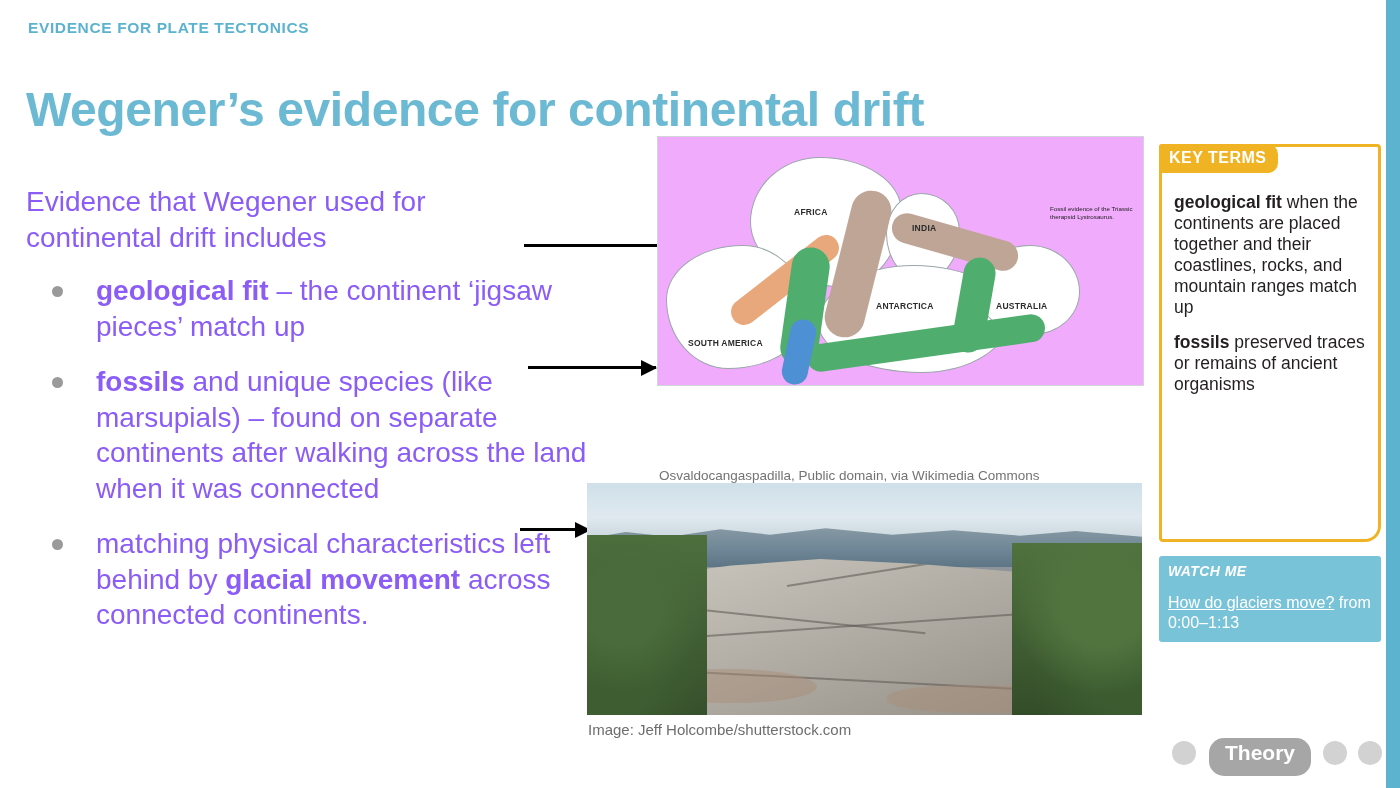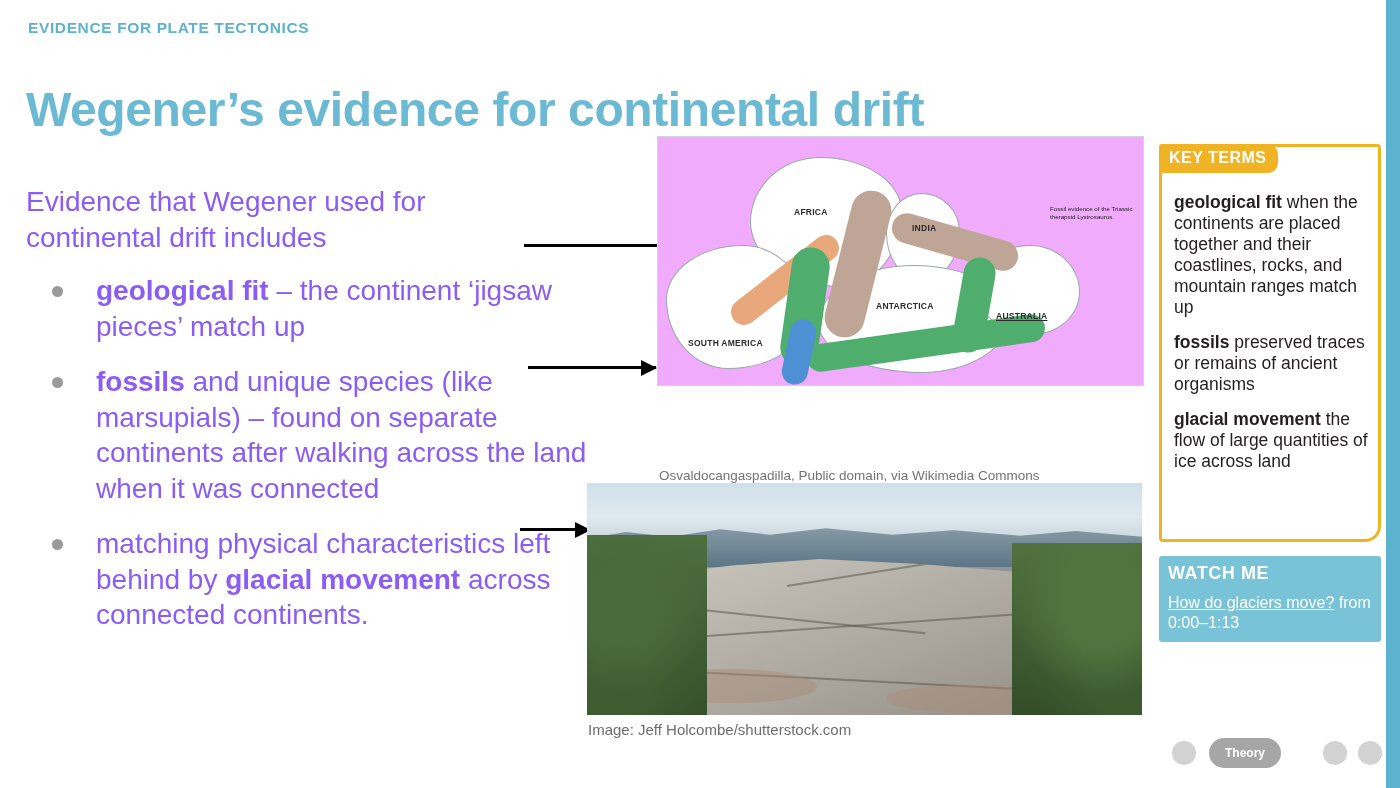--- a/index.html
+++ b/index.html
@@ -245,24 +245,25 @@
     top: 556px;
     width: 222px;
     height: 86px;
     background: #79c3d8;
     border-radius: 3px;
   }
   .watchme-title {
     position: absolute;
     left: 1168px;
     top: 563px;
-    font-size: 18px;
+    font-size: 14px;
     font-weight: 700;
     color: #ffffff;
     letter-spacing: 0.03em;
+    font-style: italic;
   }
   .watchme-body {
     position: absolute;
     left: 1168px;
     top: 593px;
     width: 206px;
     font-size: 16px;
     line-height: 1.22;
     color: #ffffff;
   }
@@ -280,26 +281,26 @@
     background: #d2d2d2;
     top: 741px;
   }
   #pager-dot-1 { left: 1172px; }
   #pager-dot-3 { left: 1323px; }
   #pager-dot-4 { left: 1358px; }
   .pager-pill {
     position: absolute;
     left: 1209px;
     top: 738px;
-    height: 30px;
+    height: 38px;
     padding: 0 16px;
     border-radius: 15px;
     background: #a6a6a6;
     color: #ffffff;
-    font-size: 12px;
+    font-size: 21px;
     font-weight: 700;
     line-height: 30px;
   }
 </style>
 </head>
 <body>
 
 <div class="edge-bar"></div>
 
 <div class="eyebrow">EVIDENCE FOR PLATE TECTONICS</div>
@@ -340,21 +341,21 @@
   <div class="band" style="left:232px; top:90px; width:130px; height:30px; background:#bfa596; transform:rotate(16deg);"></div>
   <div class="band" style="left:128px; top:110px; width:38px; height:120px; background:#4fae6e; transform:rotate(8deg); border-radius:20px;"></div>
   <div class="band" style="left:148px; top:192px; width:240px; height:28px; background:#4fae6e; transform:rotate(-8deg);"></div>
   <div class="band" style="left:300px; top:120px; width:32px; height:96px; background:#4fae6e; transform:rotate(10deg); border-radius:18px;"></div>
   <div class="band" style="left:128px; top:182px; width:26px; height:66px; background:#4d90d4; transform:rotate(12deg); border-radius:14px;"></div>
 
   <div class="cont-label" style="left:136px; top:70px;">AFRICA</div>
   <div class="cont-label" style="left:254px; top:86px;">INDIA</div>
   <div class="cont-label" style="left:30px; top:160px;margin-top:41px;">SOUTH AMERICA</div>
   <div class="cont-label" style="left:218px; top:164px;">ANTARCTICA</div>
-  <div class="cont-label" style="left:338px; top:174px;text-decoration:underline;">AUSTRALIA</div>
+  <div class="cont-label" style="left:338px; top:164px;">AUSTRALIA</div>
 
   <div class="fossil-note" style="left:392px; top:68px;">Fossil evidence of the Triassic therapsid Lystrosaurus.</div>
   <div class="fossil-note" style="left:14px; top:262px;">Fossil remains of Cynognathus, a Triassic therapsid approximately 3m long.</div>
   <div class="fossil-note" style="left:160px; top:266px;">Fossil remains of the freshwater reptile Mesosaurus.</div>
   <div class="fossil-note" style="left:318px; top:262px;">Fossils of the fern Glossopteris, found in all of the southern continents, show that they were once joined.</div>
 </div>
 <div class="map-caption">Osvaldocangaspadilla, Public domain, via Wikimedia Commons</div>
 
 <div class="photo-fig">
   <div class="photo-sky"></div>
@@ -374,23 +375,20 @@
 
 <div class="keyterms"></div>
 <div class="keyterms-tab">KEY TERMS</div>
 <div class="keyterms-body">
   <p>
     <b>geological fit</b><span> when the continents are placed together and their coastlines, rocks, and mountain ranges match up</span>
   </p>
   <p>
     <b>fossils</b><span> preserved traces or remains of ancient organisms</span>
   </p>
-  <p>
-    <b>glacial movement</b><span> the flow of large quantities of ice across land</span>
-  </p>
 </div>
 
 <div class="watchme"></div>
 <div class="watchme-title">WATCH ME</div>
 <div class="watchme-body">
   <a href="#">How do glaciers move?</a><span> from 0:00–1:13</span>
 </div>
 
 <div class="pager-dot" id="pager-dot-1"></div>
 <div class="pager-pill">Theory</div>

